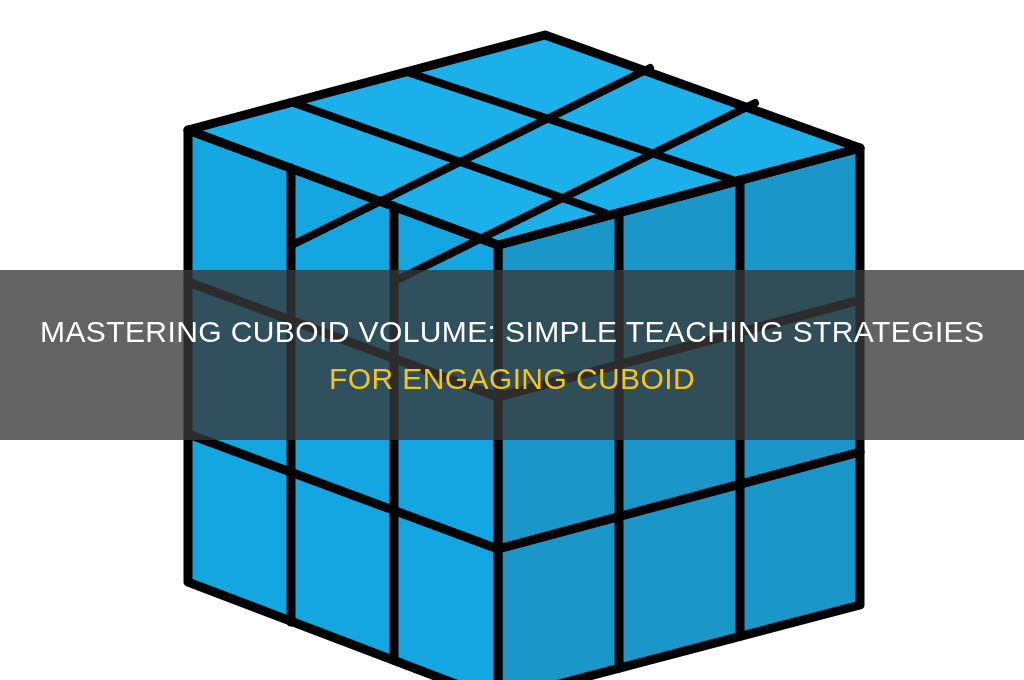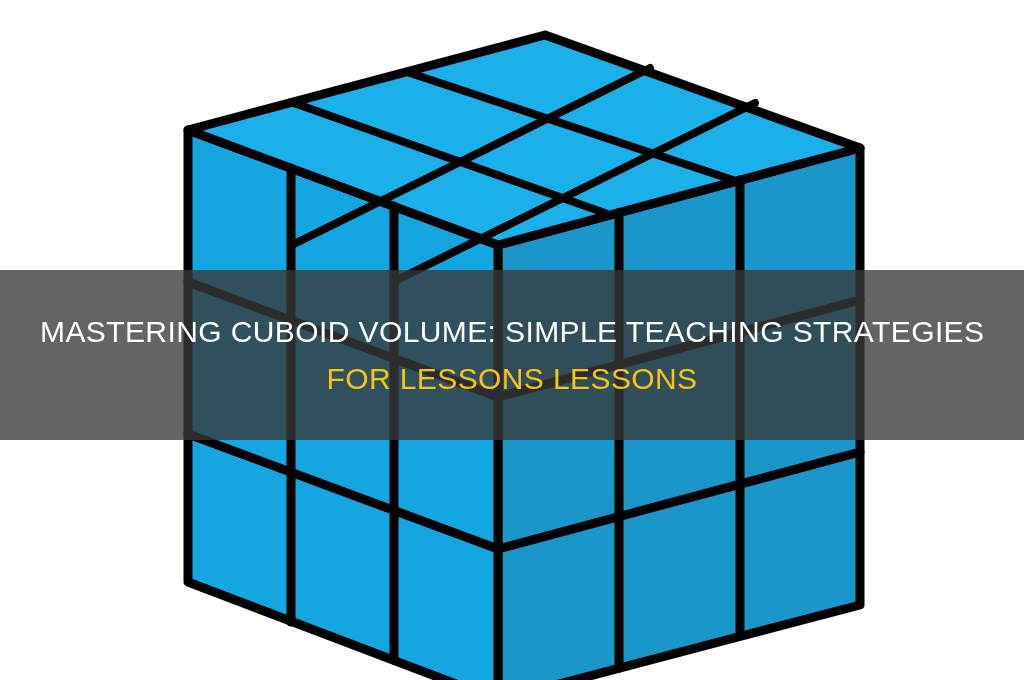--- a/index.html
+++ b/index.html
@@ -83,16 +83,16 @@
     <g stroke="#000000" stroke-width="9" stroke-linecap="round">
       <line x1="619" y1="213" x2="619" y2="668"></line>
       <line x1="740" y1="180" x2="740" y2="636"></line>
       <line x1="498" y1="397" x2="860" y2="300"></line>
       <line x1="498" y1="549" x2="860" y2="452"></line>
     </g>
   </svg>
 
   <div id="title-overlay">
     <div class="title-line title-line-1">MASTERING CUBOID VOLUME: SIMPLE TEACHING STRATEGIES</div>
-    <div class="title-line title-line-2">FOR LESSONS LESSONS</div>
+    <div class="title-line title-line-2">FOR ENGAGING CUBOID</div>
   </div>
 
 </div>
 
 </body></html>

